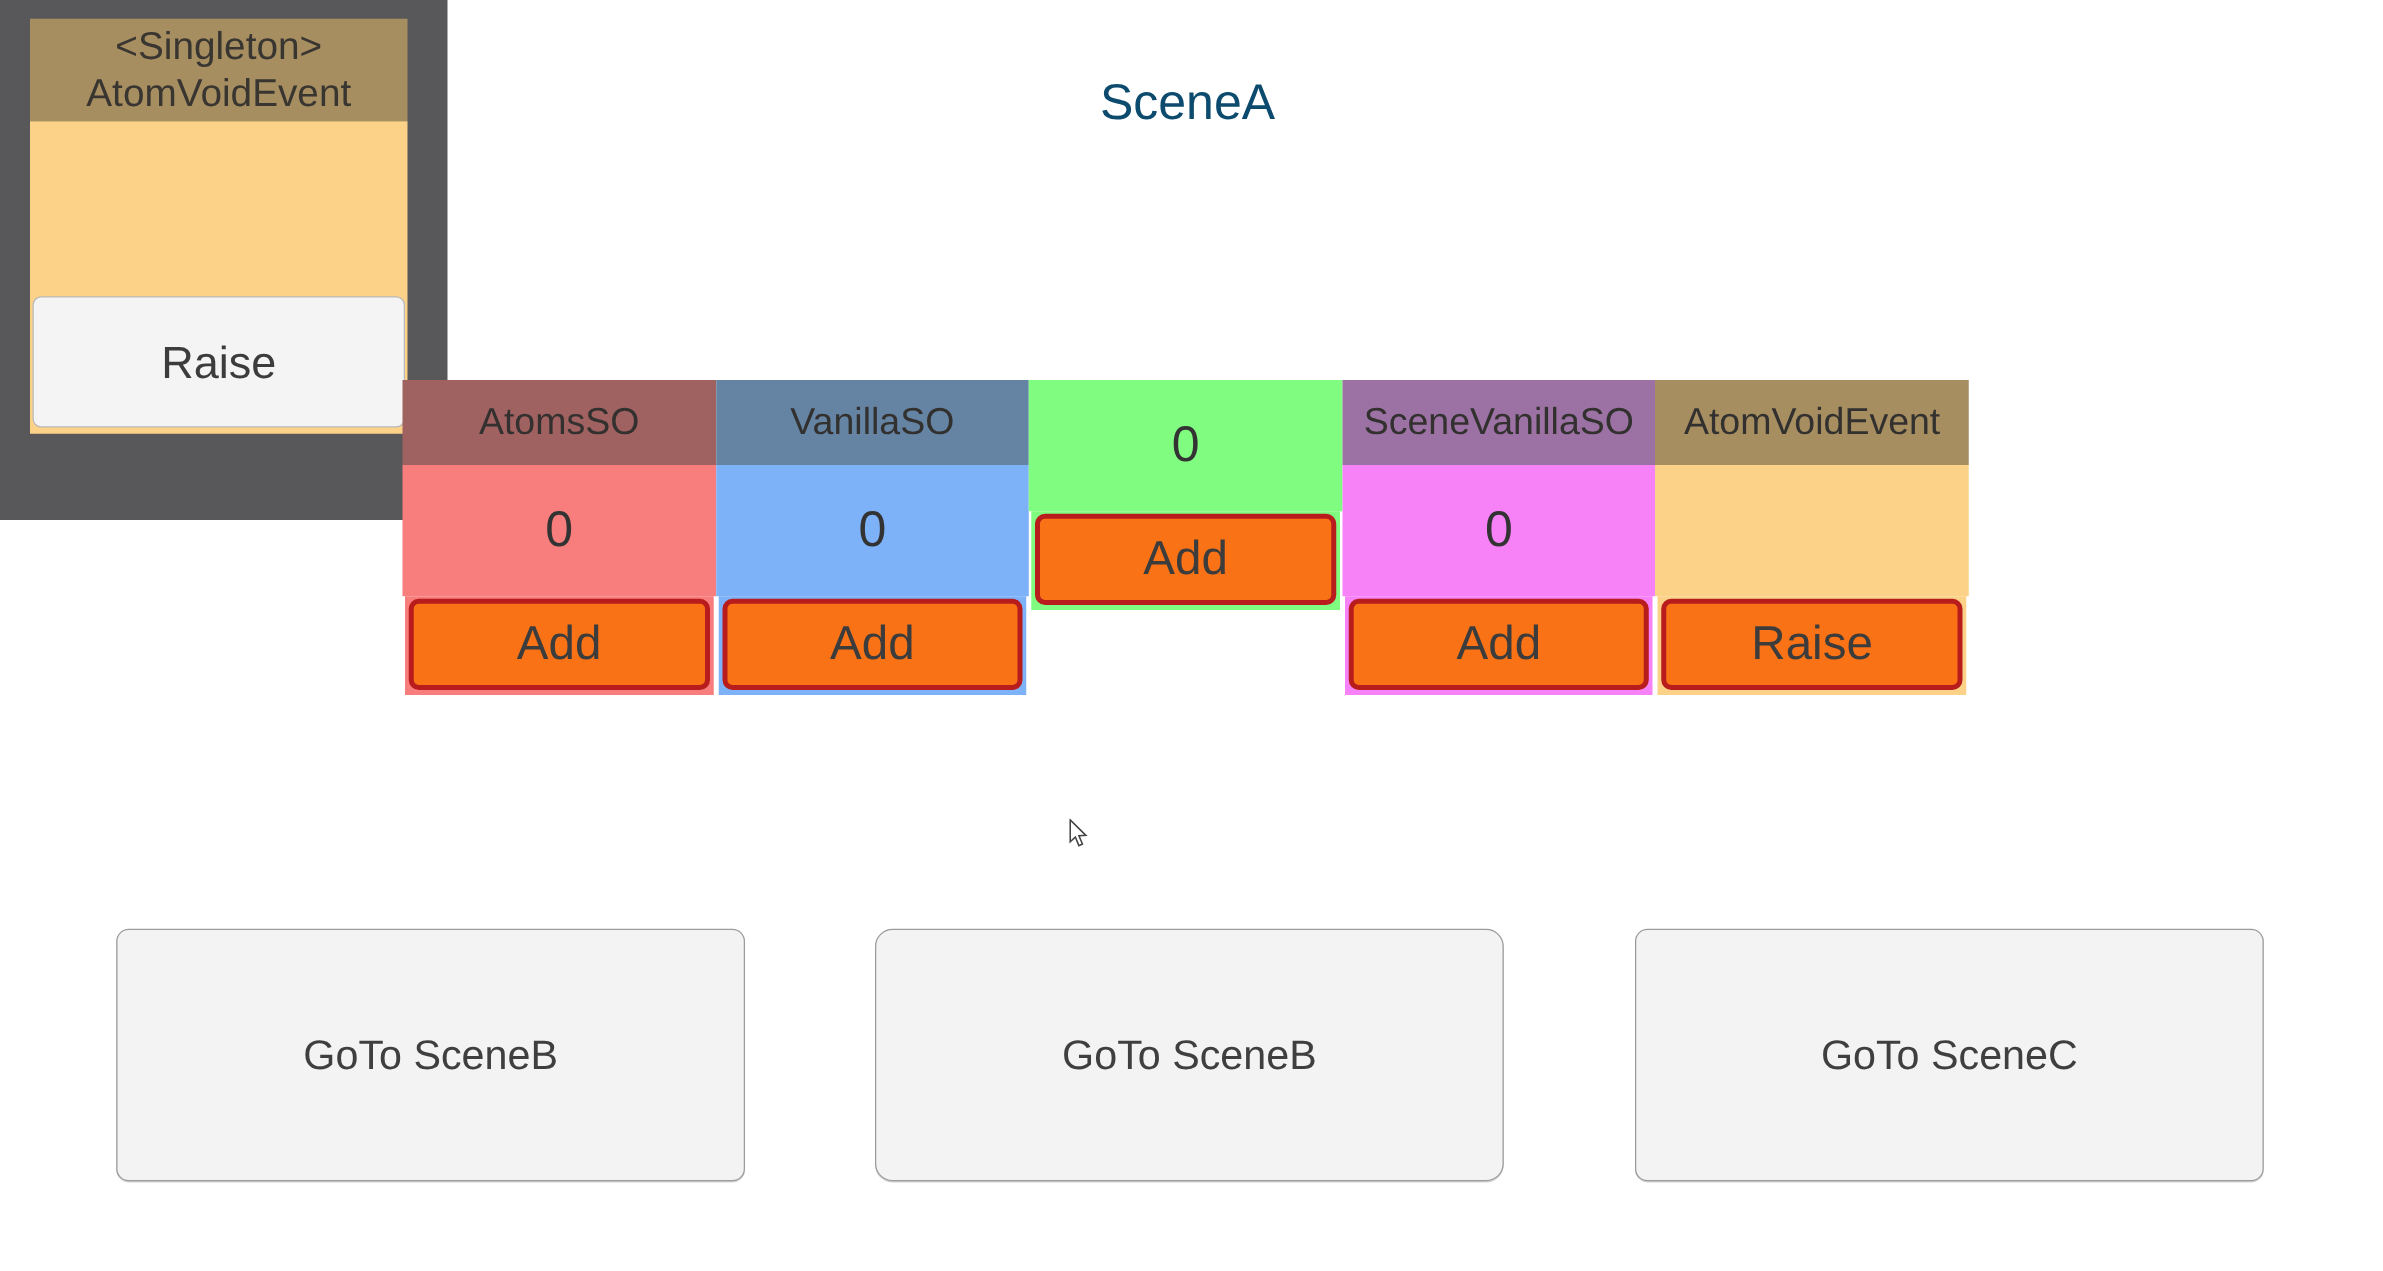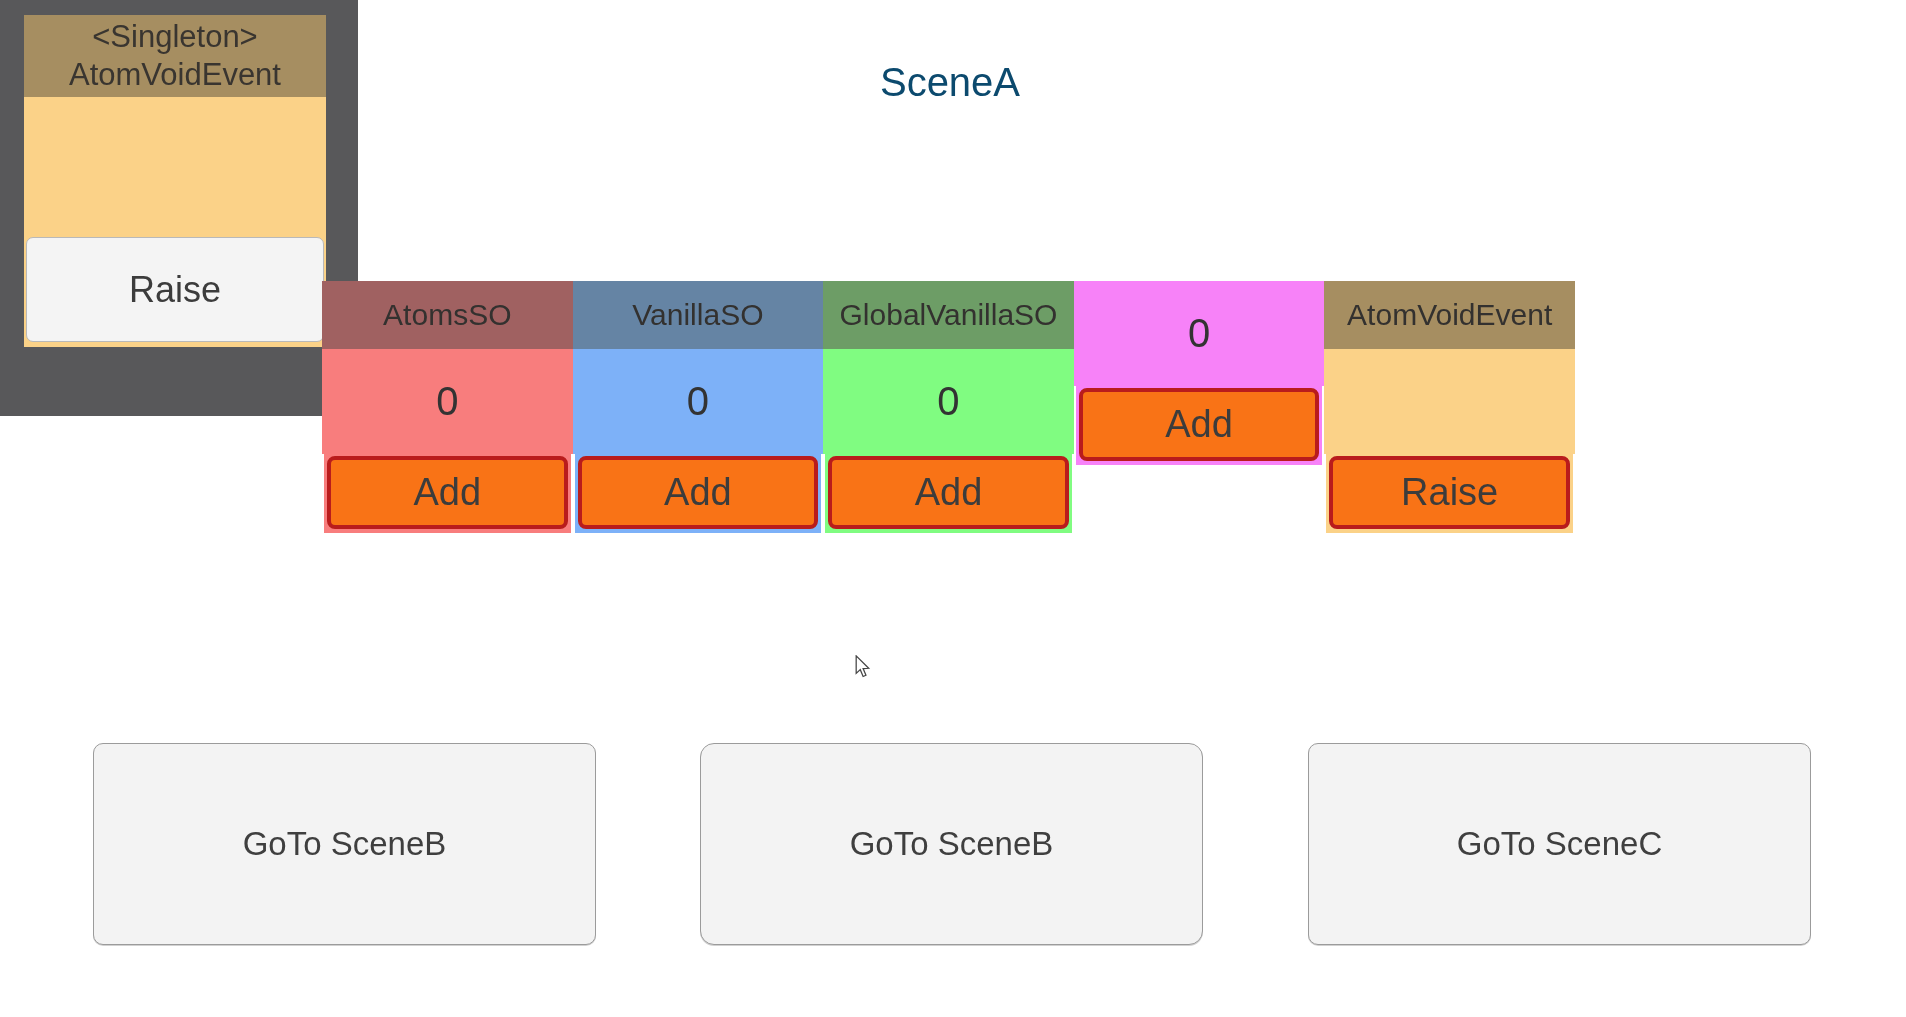--- a/index.html
+++ b/index.html
@@ -23,21 +23,21 @@
     background:#f4f4f4;border:1px solid #b9b9b9;border-radius:7px;
     display:flex;align-items:center;justify-content:center;
     font-size:36px;color:#3c3c3c;cursor:pointer;
   }
   
   .scene-title{
     position:absolute;left:950px;top:60px;transform:translateX(-50%);
     font-size:40px;color:#0c4a6e;white-space:nowrap;
   }
   
-  .columns{position:absolute;left:322px;top:281px;width:1253px;display:flex;}
+  .columns{position:absolute;left:322px;top:304px;width:1253px;display:flex;}
   .column{flex:1 1 0;min-width:0;}
   .col-header{
     height:68px;display:flex;align-items:center;justify-content:center;
     font-size:30px;color:#33312f;white-space:nowrap;overflow:hidden;
   }
   .col-body{
     height:105px;display:flex;align-items:center;justify-content:center;
     font-size:40px;color:#333333;
   }
   .col-frame{height:79px;margin:0 2px;position:relative;}
@@ -88,27 +88,27 @@
     </div>
   </div>
   <div class="column">
     <div class="col-header" style="background: rgb(101, 132, 164);">VanillaSO</div>
     <div class="col-body" style="background: rgb(125, 177, 248);">0</div>
     <div class="col-frame" style="background: rgb(125, 177, 248);">
       <div class="col-button">Add</div>
     </div>
   </div>
   <div class="column">
-    <div class="col-header" style="background: rgb(109, 157, 102);">GlobalVanillaSO</div>
     <div class="col-body" style="background: rgb(128, 252, 129);">0</div>
     <div class="col-frame" style="background: rgb(128, 252, 129);">
       <div class="col-button">Add</div>
     </div>
   </div>
   <div class="column">
+    <div class="col-header" style="background: rgb(156, 114, 164);">SceneVanillaSO</div>
     <div class="col-body" style="background: rgb(247, 130, 248);">0</div>
     <div class="col-frame" style="background: rgb(247, 130, 248);">
       <div class="col-button">Add</div>
     </div>
   </div>
   <div class="column">
     <div class="col-header" style="background: rgb(166, 142, 97);">AtomVoidEvent</div>
     <div class="col-body" style="background: rgb(251, 210, 136);"></div>
     <div class="col-frame" style="background: rgb(251, 210, 136);">
       <div class="col-button">Raise</div>

